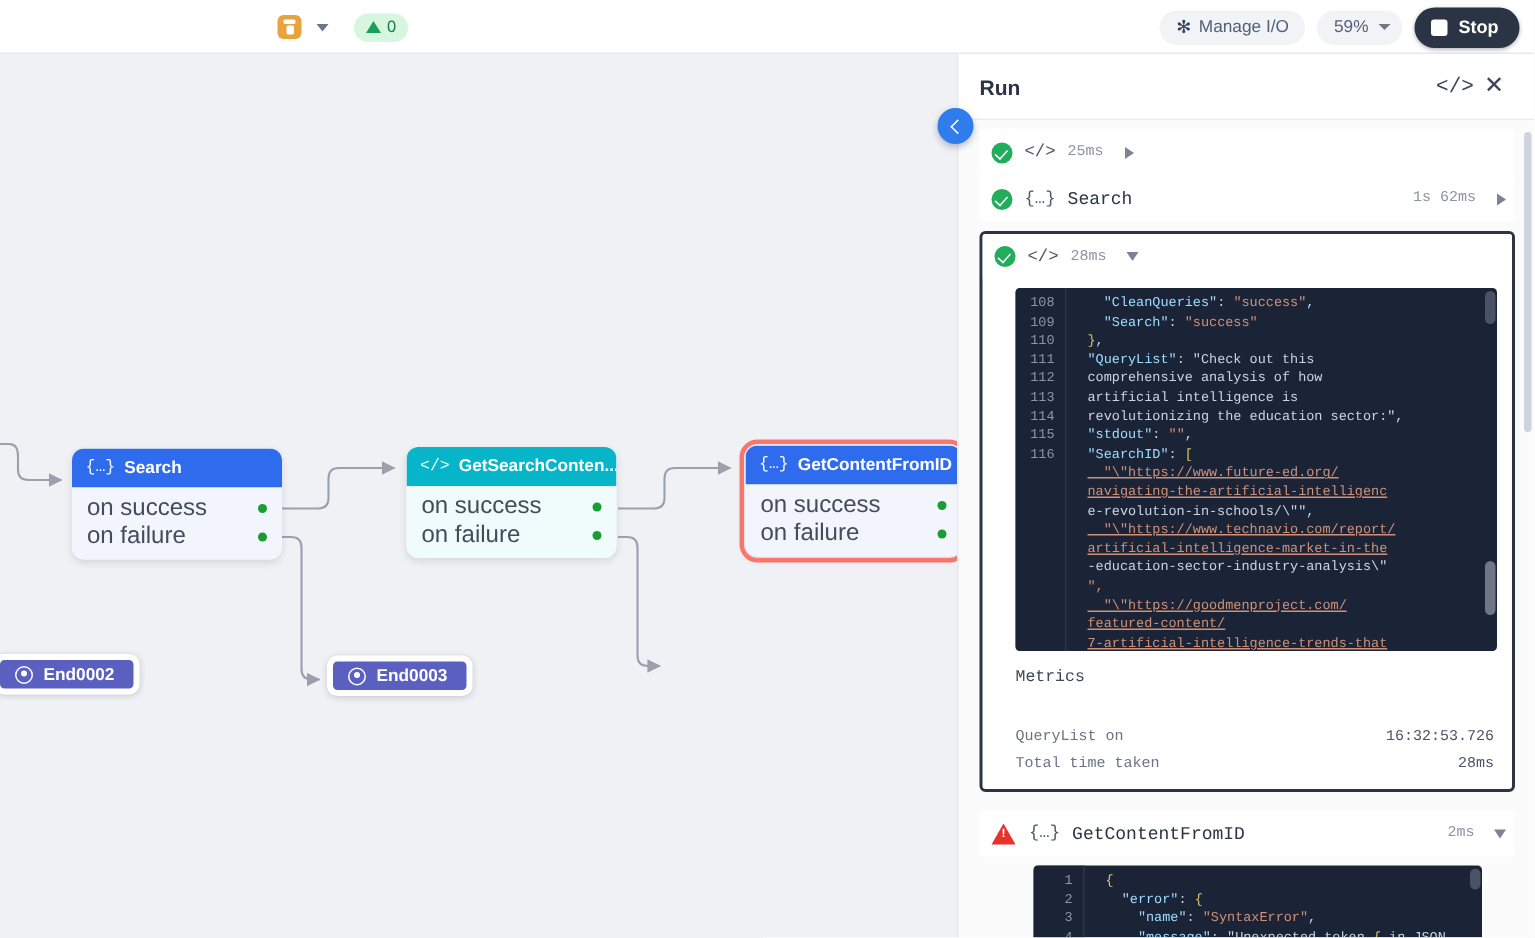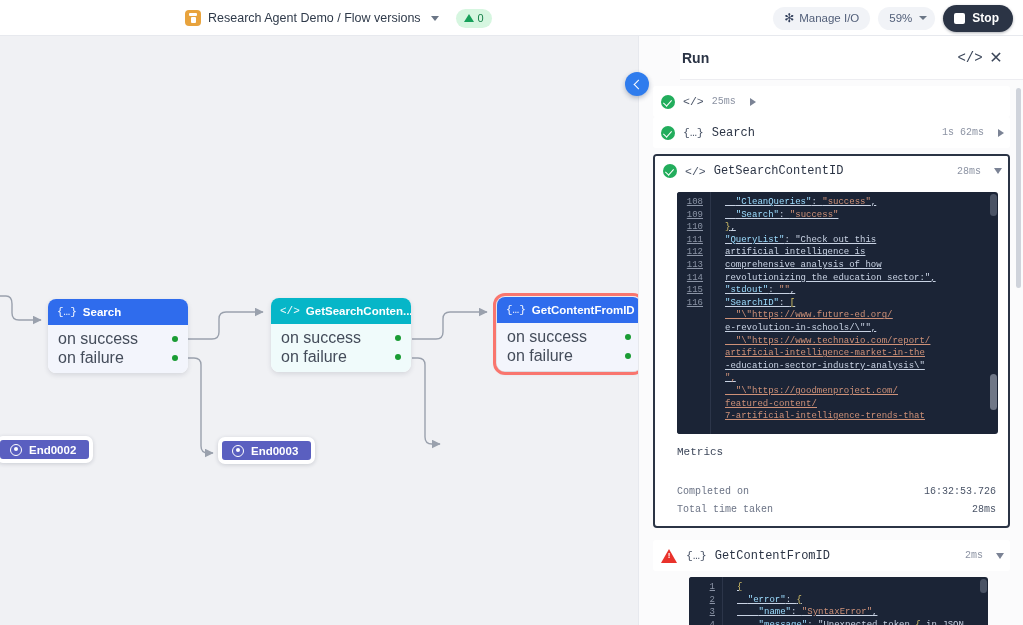--- a/index.html
+++ b/index.html
@@ -134,21 +134,21 @@
     border-bottom: 1.8px solid #fff; transform: rotate(45deg); margin-left: 2px;
   }
 
   
   .run-panel {
     position: absolute; left: 638px; top: 36px; width: 385px; height: 589px;
     background: #fbfbfc; border-left: 1px solid #e7e9ee; overflow: hidden;
   }
   .run-head {
     height: 44px; background: #ffffff; display: flex; align-items: center;
-    padding: 0 14px 0 2px; border-bottom: 1px solid #ededf1; margin-left: 41px;
+    padding: 0 14px 0 14px; border-bottom: 1px solid #ededf1;
   }
   .run-title { font-size: 14px; font-weight: bold; color: #2b3445; flex: 1; }
   .icon-btn {
     width: 26px; height: 26px; display: flex; align-items: center;
     justify-content: center; color: #3c475a; cursor: pointer;
   }
   .code-glyph { font-size: 14px; color: #3c475a; font-family: "Liberation Mono", monospace; }
   .close-x { font-size: 16px; color: #3c475a; line-height: 1; }
 
   .run-scroll {
@@ -204,21 +204,20 @@
     display: flex; overflow: hidden; position: relative;
   }
   .gutter {
     width: 34px; flex: none; padding: 4px 0 4px 0;
     text-align: right; background: #1b2436;
     border-right: 1px solid #2c3549;
   }
   .gutter div, .codelines div {
     font-family: "Liberation Mono", monospace; font-size: 9px; line-height: 12.6px;
     white-space: pre;
-    text-decoration: underline;
   }
   .gutter div { color: #8b94a6; padding-right: 7px; }
   .codelines { flex: 1; padding: 4px 6px 4px 14px; overflow: hidden; }
   .codelines div { color: #c9d3e4; }
   .tk-key { color: #9cdcfe; }
   .tk-str { color: #ce9178; }
   .tk-brace { color: #d7c369; }
   .tk-url { color: #ce9178; text-decoration: underline; }
   .cb-sb {
     position: absolute; right: 1px; width: 7px; background: #6f7787;
@@ -244,21 +243,20 @@
   }
 </style>
 </head>
 <body>
 
 <div id="app">
 
   <div class="topbar">
     <div class="title-group">
       <div class="app-icon"></div>
-      <span class="title-text">Research Agent Demo / Flow versions</span>
       <span class="chev"></span>
       <div class="warn-badge">
         <span class="warn-tri"></span>
         <span>0</span>
       </div>
     </div>
 
     <div class="topbar-right">
       <div class="pill">
         <span class="asterisk">✻</span>
@@ -380,21 +378,20 @@
         <span class="step-kind mono">{…}</span>
         <span class="step-name mono">Search</span>
         <span class="step-time mono">1s 62ms</span>
         <span class="tri-r"></span>
       </div>
 
       <div class="step-card">
         <div class="step-row">
           <span class="ok-ic"></span>
           <span class="step-kind mono">&lt;/&gt;</span>
-          <span class="step-name mono">GetSearchContentID</span>
           <span class="step-time mono">28ms</span>
           <span class="tri-d"></span>
         </div>
 
         <div class="code-block" style="height:242px;">
           <div class="gutter" id="out-gutter">
               <div>108</div>
               <div>109</div>
               <div>110</div>
               <div>111</div>
@@ -412,43 +409,44 @@
               <div></div>
               <div>116</div>
               <div></div>
               <div></div>
             </div>
           <div class="codelines" id="out-lines">
               <div>  <span class="tk-key">"CleanQueries"</span>: <span class="tk-str">"success"</span>,</div>
               <div>  <span class="tk-key">"Search"</span>: <span class="tk-str">"success"</span></div>
               <div><span class="tk-brace">}</span>,</div>
               <div><span class="tk-key">"QueryList"</span>: "Check out this</div>
+              <div>comprehensive analysis of how</div>
               <div>artificial intelligence is</div>
-              <div>comprehensive analysis of how</div>
               <div>revolutionizing the education sector:",</div>
               <div><span class="tk-key">"stdout"</span>: <span class="tk-str">""</span>,</div>
               <div><span class="tk-key">"SearchID"</span>: <span class="tk-brace">[</span></div>
               <div><span class="tk-url">  "\"https://www.future-ed.org/</span></div>
+              <div><span class="tk-url">navigating-the-artificial-intelligenc</span></div>
               <div>e-revolution-in-schools/\"",</div>
               <div><span class="tk-url">  "\"https://www.technavio.com/report/</span></div>
               <div><span class="tk-url">artificial-intelligence-market-in-the</span></div>
               <div>-education-sector-industry-analysis\"</div>
               <div><span class="tk-str">",</span></div>
               <div><span class="tk-url">  "\"https://goodmenproject.com/</span></div>
               <div><span class="tk-url">featured-content/</span></div>
               <div><span class="tk-url">7-artificial-intelligence-trends-that</span></div>
             </div>
           <div class="cb-sb-top"></div>
           <div class="cb-sb" style="top:182px; height:36px;"></div>
         </div>
 
         <div class="metrics">
           <div class="metrics-title">Metrics</div>
           <div class="metric-row">
-            <span>Completed on</span>
+            <span>QueryList on</span>
             <span class="mv">16:32:53.726</span>
           </div>
           <div class="metric-row">
             <span>Total time taken</span>
             <span class="mv">28ms</span>
           </div>
         </div>
       </div>
 
       <div class="step-row" style="margin-top:12px;">

